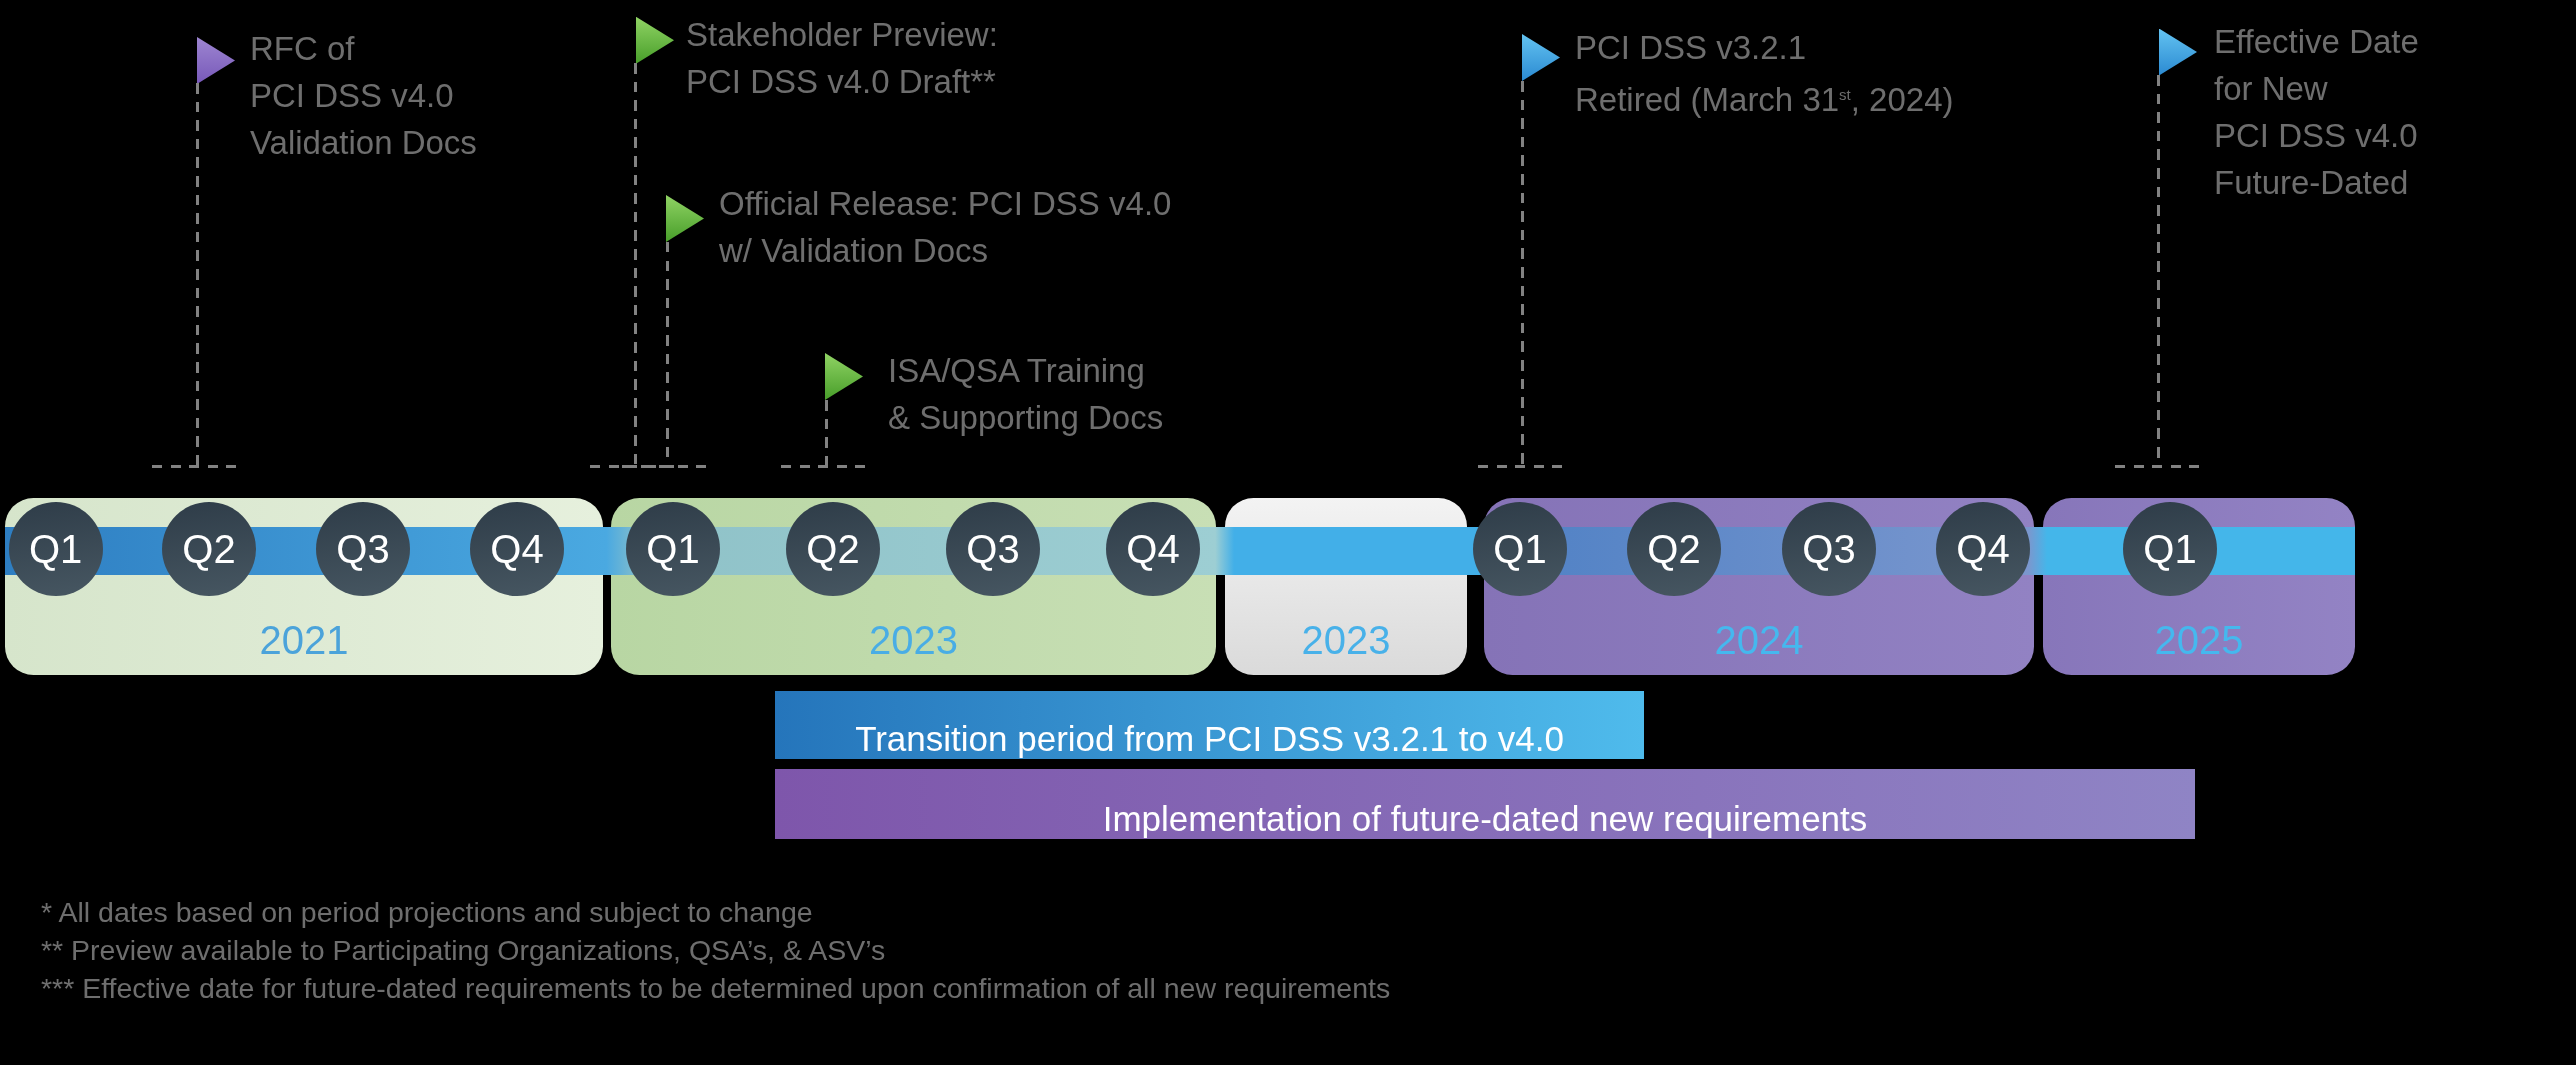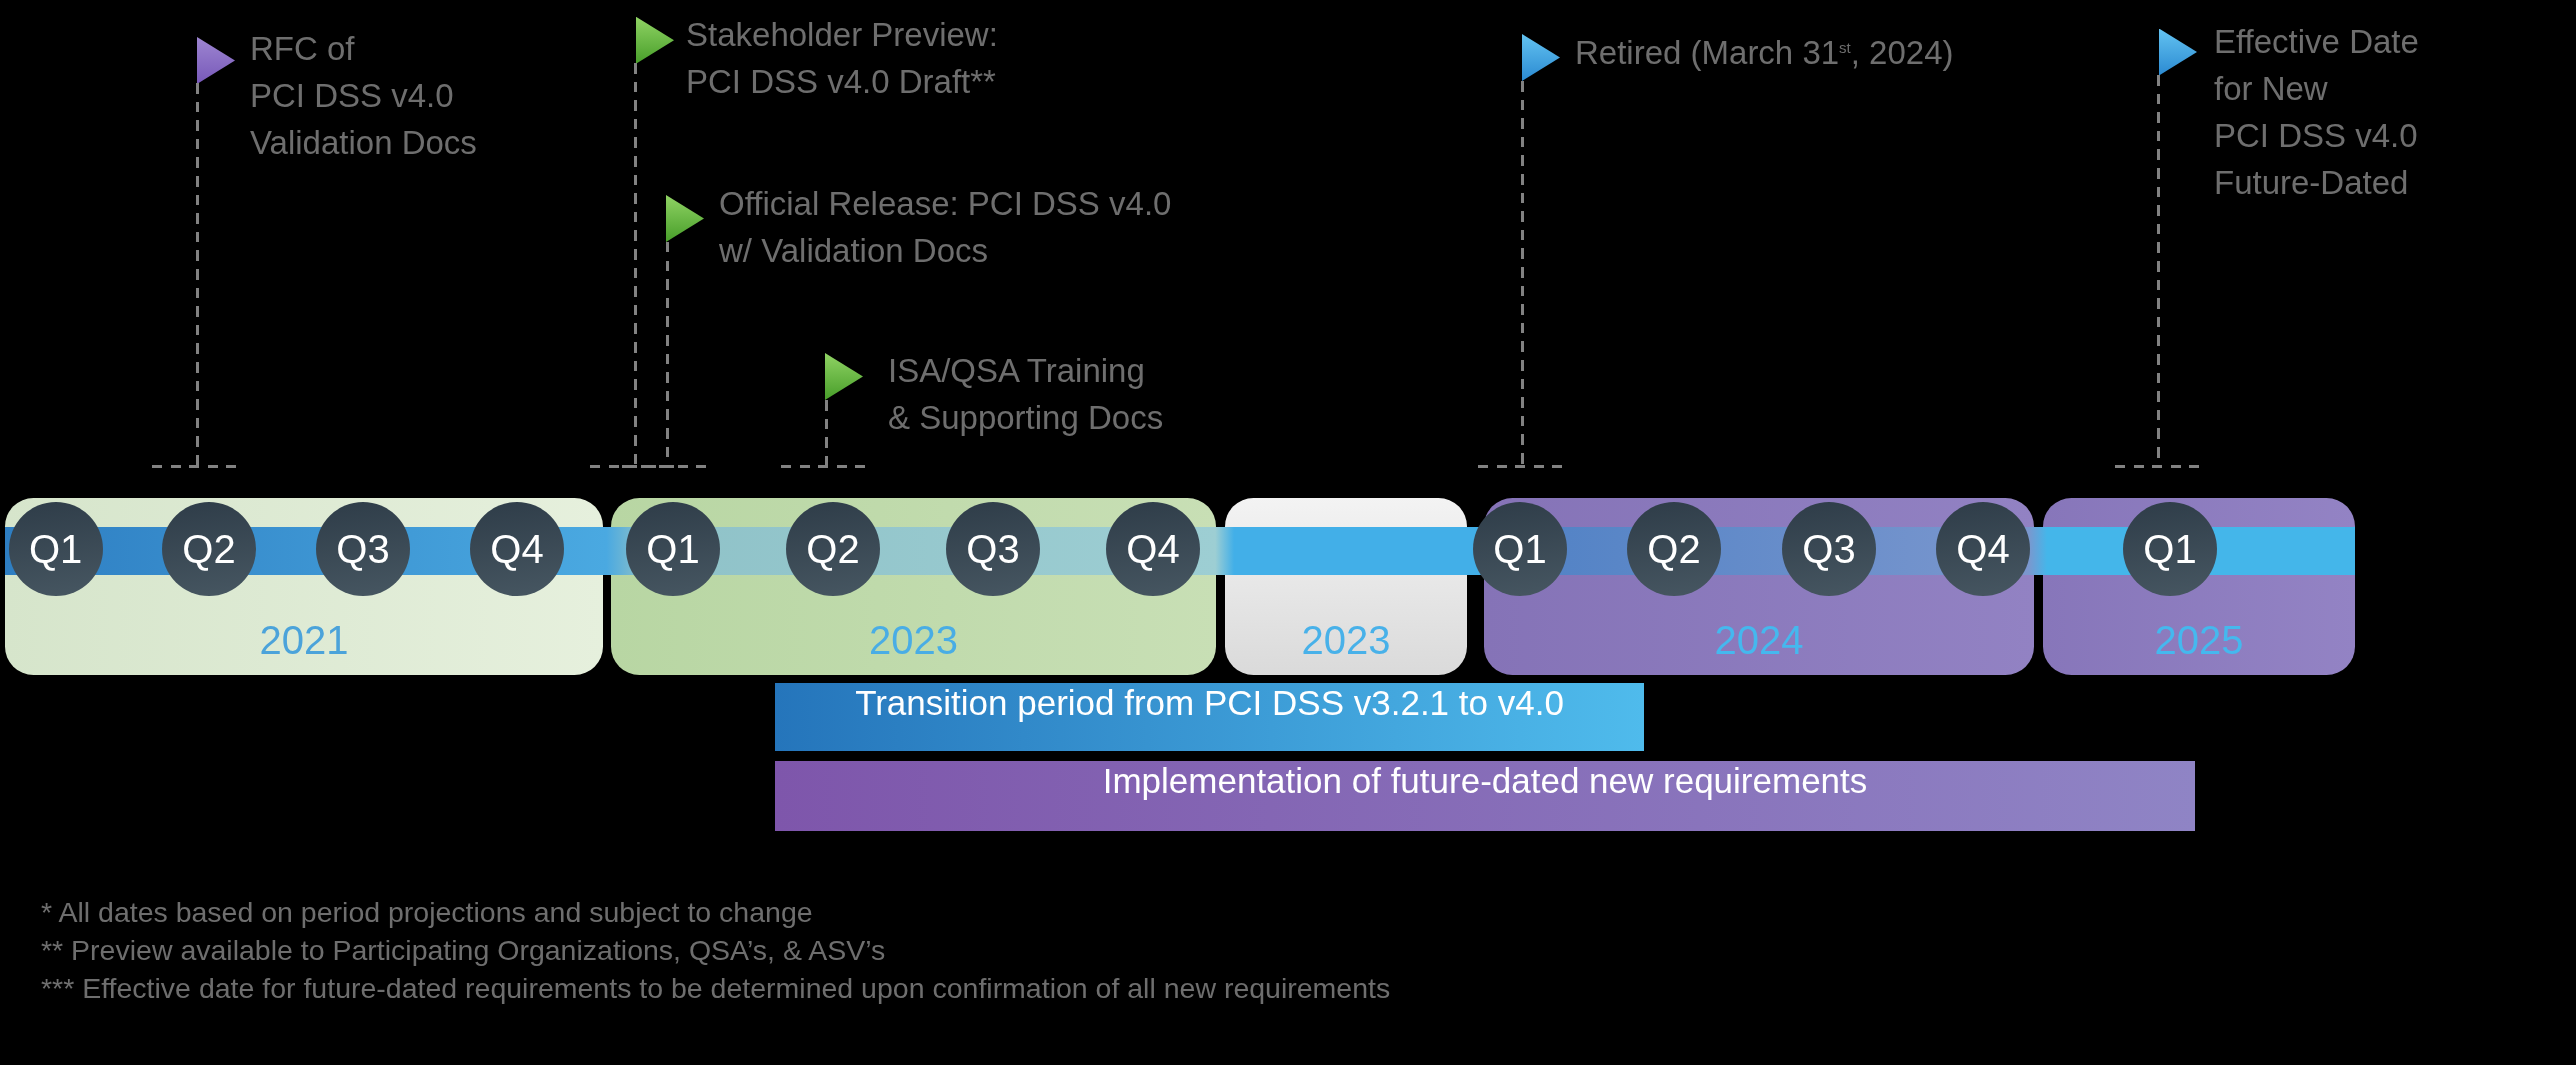--- a/index.html
+++ b/index.html
@@ -41,22 +41,22 @@
       var(--c-band-2024-a) 63.5%,
       var(--c-band-2024-b) 86.1%,
       var(--c-band-2025) 86.9%,
       var(--c-band-2025) 100%);}
   
   .q{position:absolute;top:502px;width:94px;height:94px;border-radius:50%;
     background:linear-gradient(170deg,var(--c-circle-a) 0%,var(--c-circle-b) 100%);
     display:flex;align-items:center;justify-content:center;}
   .qtext{color:var(--c-circle-text);font-size:40px;}
   
-  .hbar{position:absolute;display:flex;align-items:flex-start;justify-content:center;
-    color:var(--c-bar-text);font-size:35px;white-space:nowrap;}
+  .hbar{position:absolute;display:flex;align-items:flex-end;justify-content:center;
+    color:var(--c-bar-text);font-size:35px;white-space:nowrap;margin-top:8px;}
   .bar-blue{background:linear-gradient(90deg,var(--c-bar-blue-a),var(--c-bar-blue-b));}
   .bar-purple{background:linear-gradient(90deg,var(--c-bar-purple-a),var(--c-bar-purple-b));}
   
   .footnote{position:absolute;left:41px;color:var(--c-footnote-text);font-size:28.5px;white-space:nowrap;}
 </style>
 </head>
 <body>
 
 <div class="canvas">
 
@@ -99,20 +99,21 @@
       <div class="mline">ISA/QSA Training</div>
       <div class="mline">&amp; Supporting Docs</div>
     </div>
   </div>
 
   <div>
     <div class="flag flag-blue" style="left:1522px;top:34px;"></div>
     <div class="pole" style="left:1521px;top:81px;height:386px;"></div>
     <div class="tick" style="left:1478px;top:465px;"></div>
     <div class="mlabel" style="left:1575px;top:23.6px;">
+      <div class="mline">PCI DSS v3.2.1</div>
       <div class="mline"><span>Retired (March 31</span><span class="sup">st</span><span>, 2024)</span></div>
     </div>
   </div>
 
   <div>
     <div class="flag flag-blue" style="left:2159px;top:28.5px;"></div>
     <div class="pole" style="left:2157px;top:75px;height:391px;"></div>
     <div class="tick" style="left:2115px;top:465px;"></div>
     <div class="mlabel" style="left:2214px;top:18px;">
       <div class="mline">Effective Date</div>

